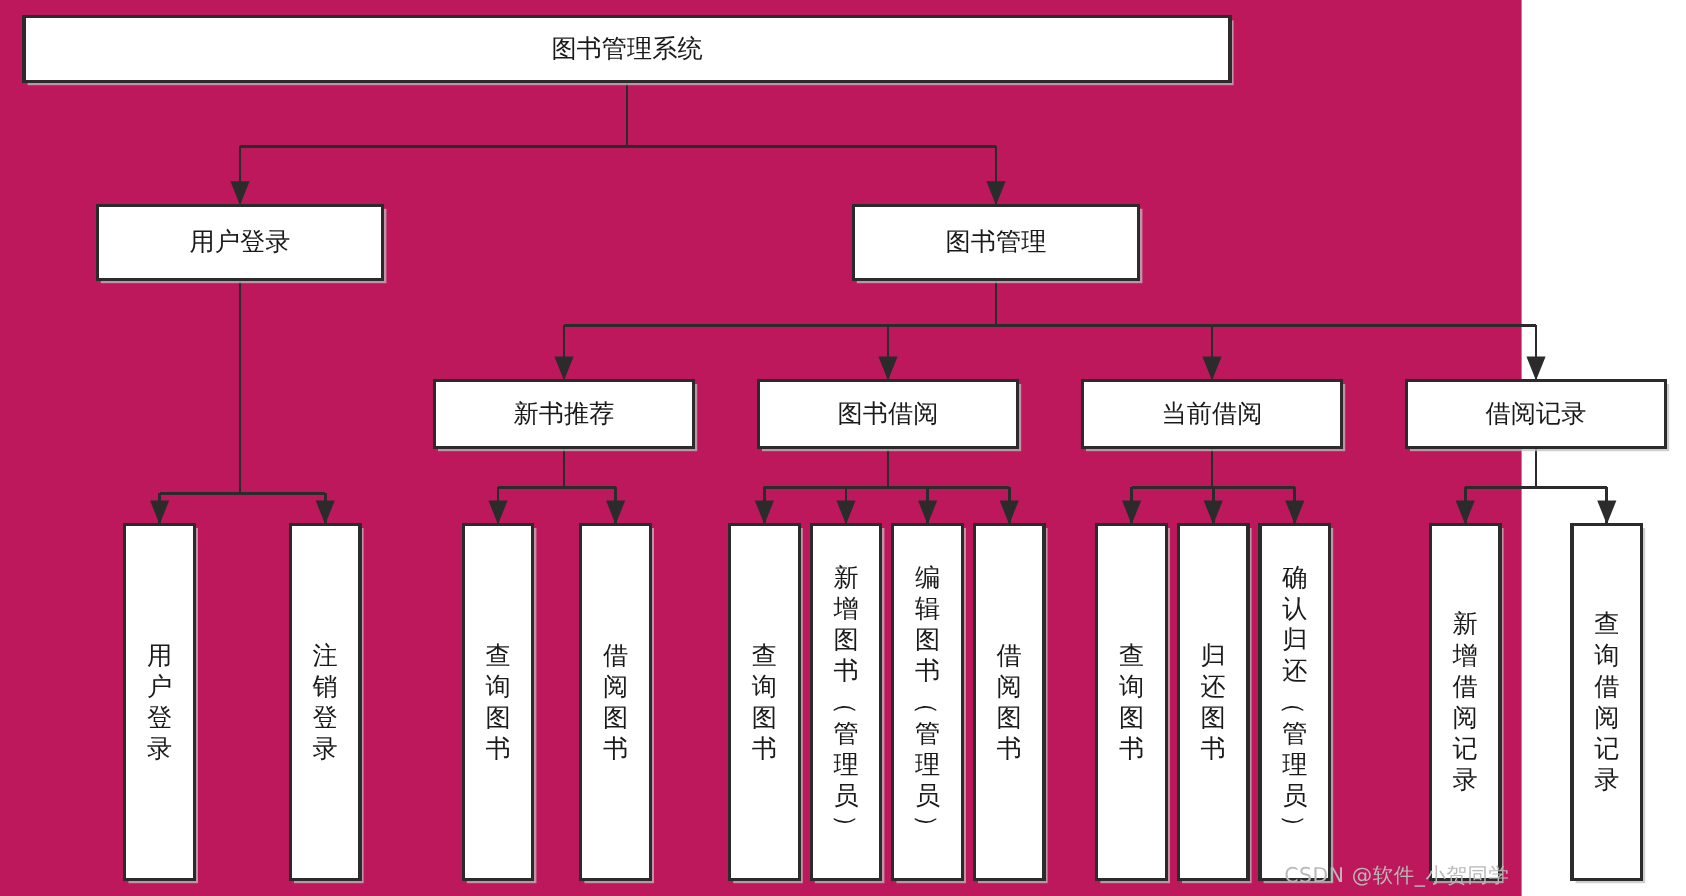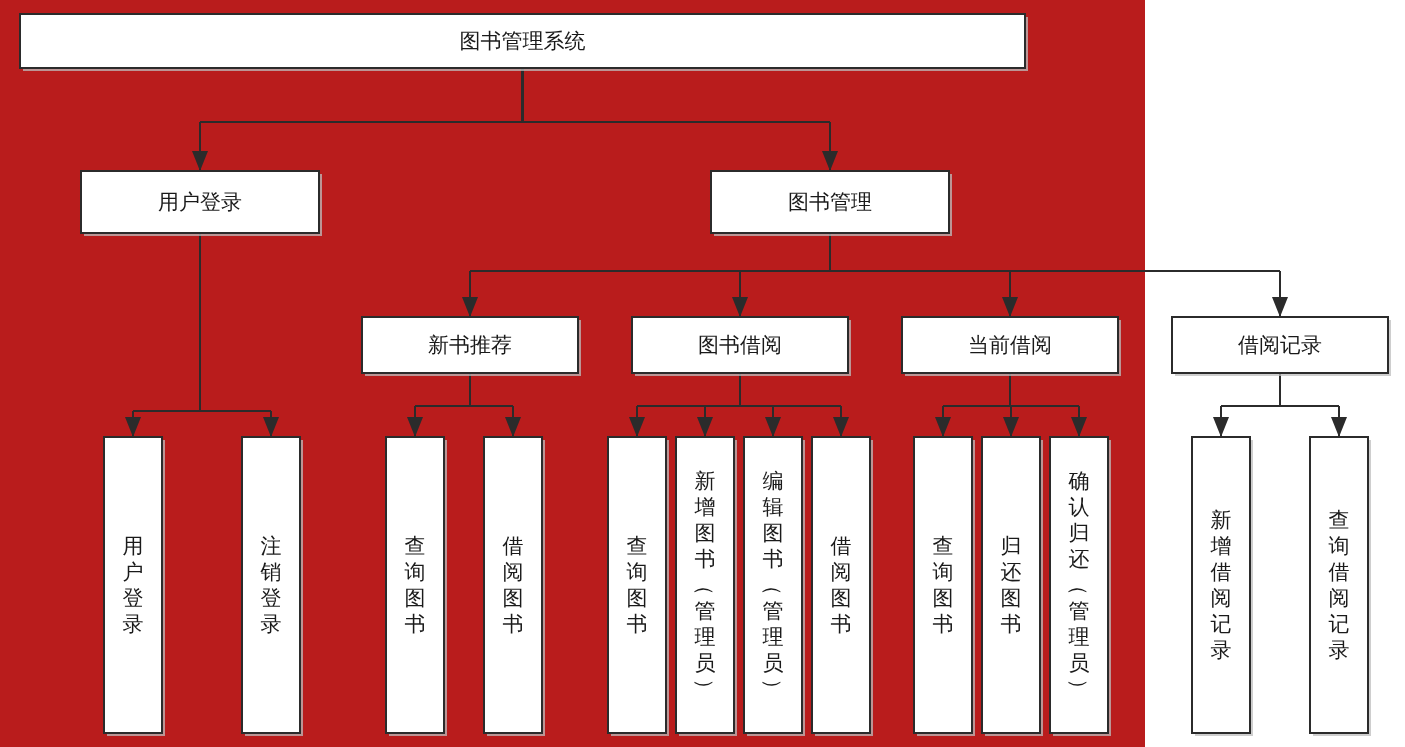--- a/index.html
+++ b/index.html
@@ -9,23 +9,23 @@
     background: #ffffff;
   }
   body {
     width: 1405px;
     height: 747px;
     font-family: "DejaVu Sans", "Liberation Sans", sans-serif;
     overflow: hidden;
   }
   #diagram-root {
     position: relative;
-    width: 1145px;
+    width: 1268px;
     height: 747px;
-    background: #b91c1c;
+    background: #be185d;
   }
   svg#tree-svg {
     position: absolute;
     left: 0;
     top: 0;
     width: 1405px;
     height: 747px;
     display: block;
   }
   .node-box {
@@ -288,14 +288,15 @@
           <text x="1339" y="527" class="node-label-v">查</text>
           <text x="1339" y="553" class="node-label-v">询</text>
           <text x="1339" y="579" class="node-label-v">借</text>
           <text x="1339" y="605" class="node-label-v">阅</text>
           <text x="1339" y="631" class="node-label-v">记</text>
           <text x="1339" y="657" class="node-label-v">录</text>
         </g>
       </g>
   </svg>
 
+  <div class="watermark">CSDN @软件_小贺同学</div>
 
 </div>
 
 </body></html>

